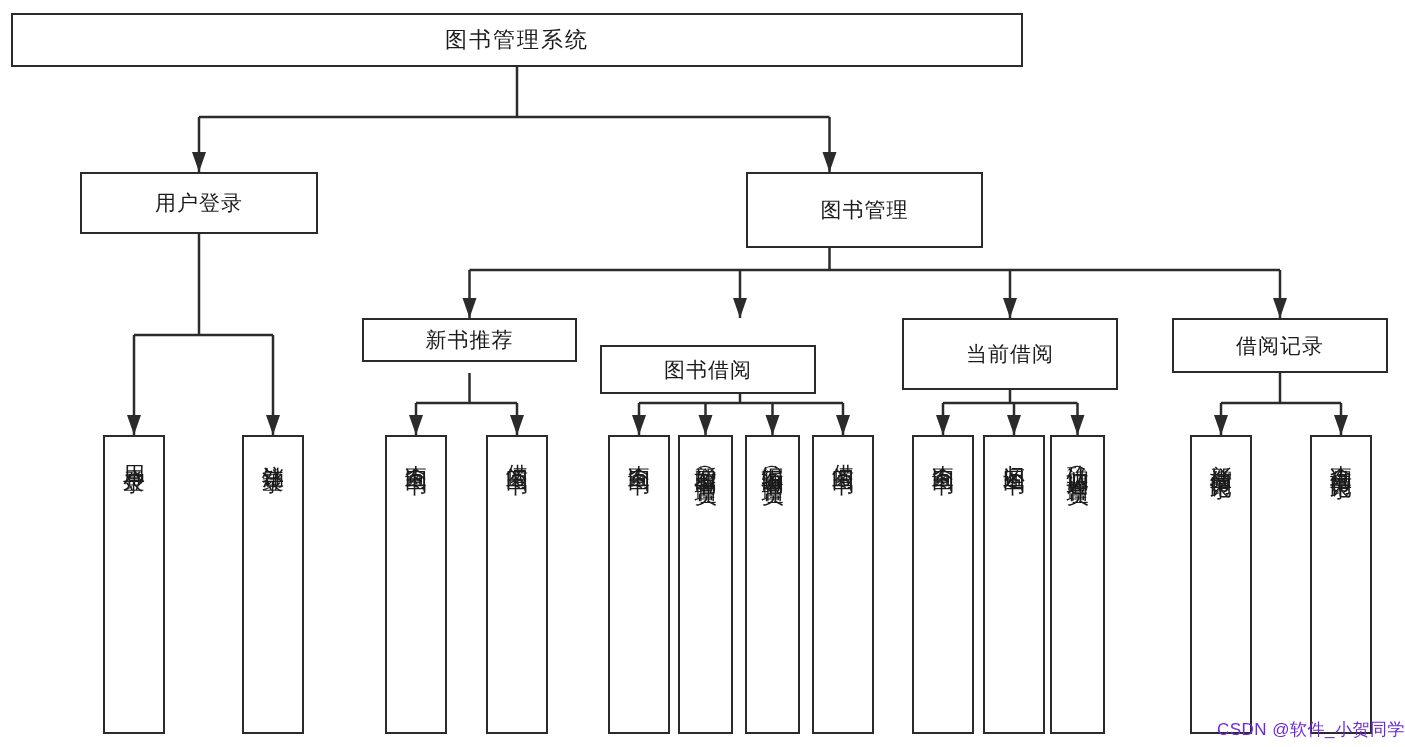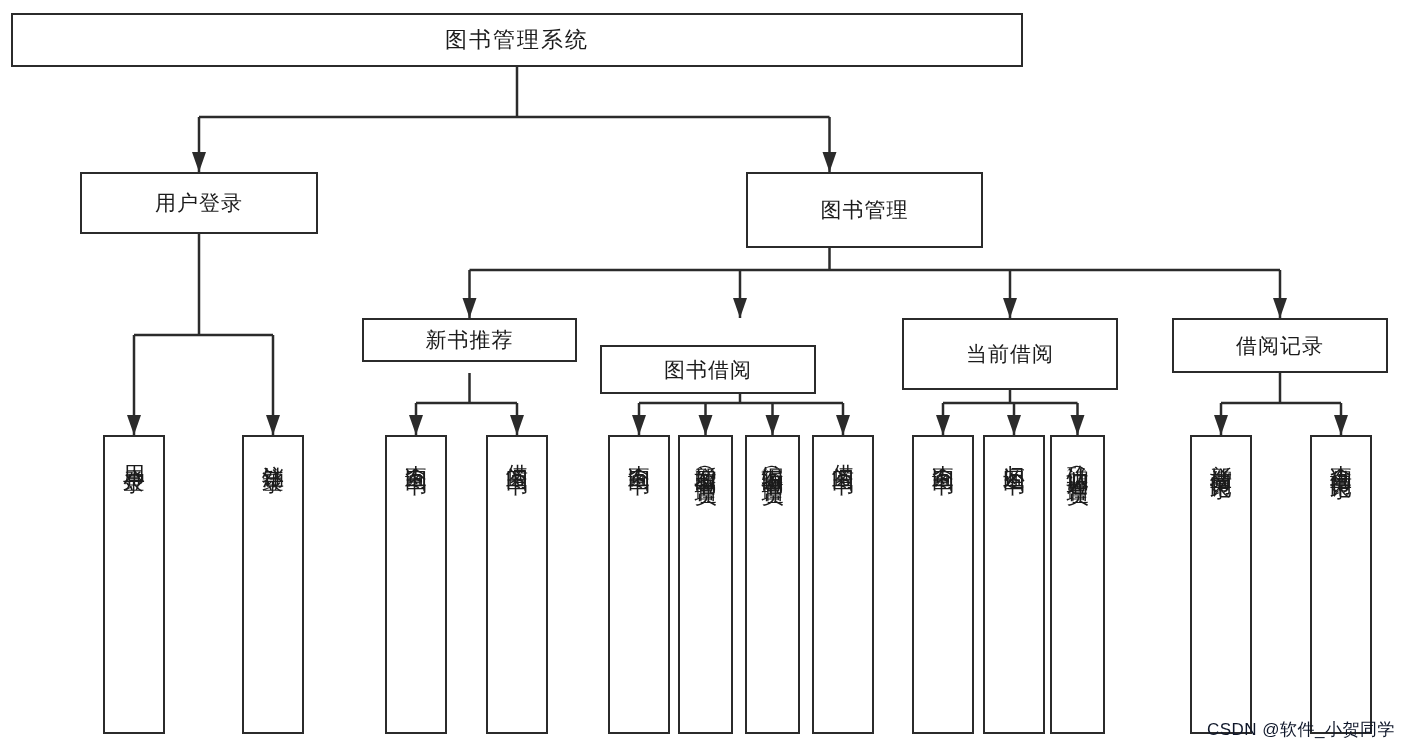--- a/index.html
+++ b/index.html
@@ -8,22 +8,22 @@
   #stage{position:relative;width:1405px;height:747px;background:#fff;}
   svg#wires{position:absolute;left:0;top:0;width:1405px;height:747px;}
   .node{position:absolute;box-sizing:border-box;background:#fff;
         border:2.5px solid #2b2b2b;display:flex;align-items:center;
         justify-content:center;text-align:right;color:#1b1b1b;}
   .node.h{font-size:21px;letter-spacing:1px;}
   .node.root{font-size:22px;letter-spacing:2px;}
   .node.v{writing-mode:vertical-rl;text-orientation:upright;
           font-size:22px;letter-spacing:3px;line-height:1;
           padding:10px 0;justify-content:flex-start;}
-  .wm{position:absolute;right:10px;bottom:6px;font-size:17px;
-      color:#0f172a;letter-spacing:.5px;white-space:nowrap;margin-top:20px;}
+  .wm{position:absolute;right:0;bottom:6px;font-size:17px;
+      color:#6d28d9;letter-spacing:.5px;white-space:nowrap;margin-top:20px;}
 </style>
 </head>
 <body>
 
 <div id="stage">
   <svg id="wires" viewBox="0 0 1405 747" xmlns="http://www.w3.org/2000/svg">
       <line x1="517" y1="67" x2="517" y2="117" stroke="#2b2b2b" stroke-width="2.5"></line>
       <line x1="199" y1="117" x2="829.5" y2="117" stroke="#2b2b2b" stroke-width="2.5"></line>
       <line x1="199" y1="117" x2="199" y2="172" stroke="#2b2b2b" stroke-width="2.5"></line>
       <polygon points="192,152 206,152 199,172" fill="#2b2b2b"></polygon>

